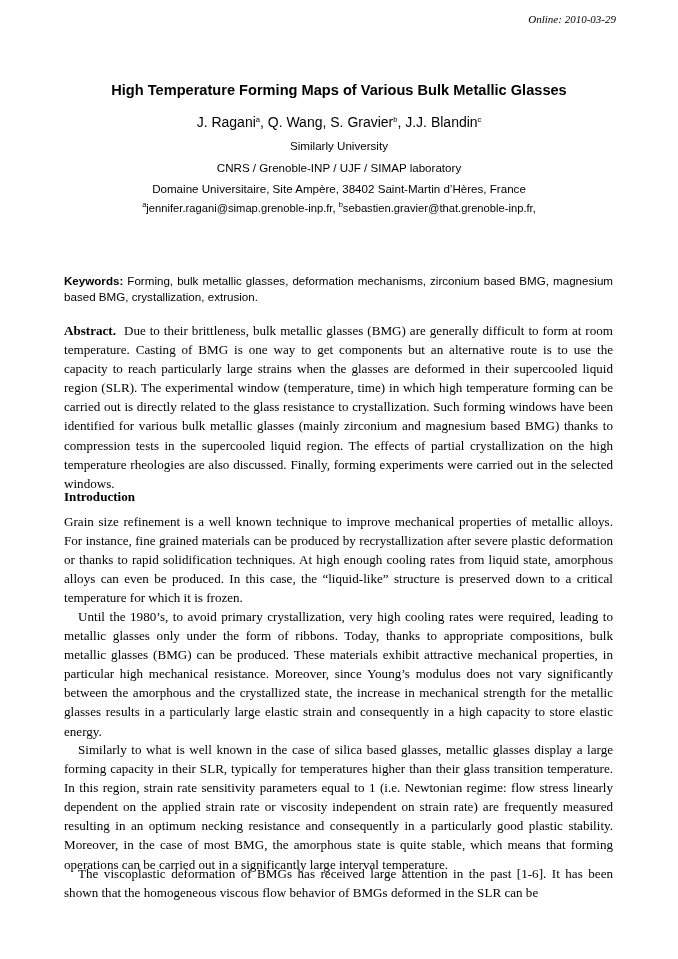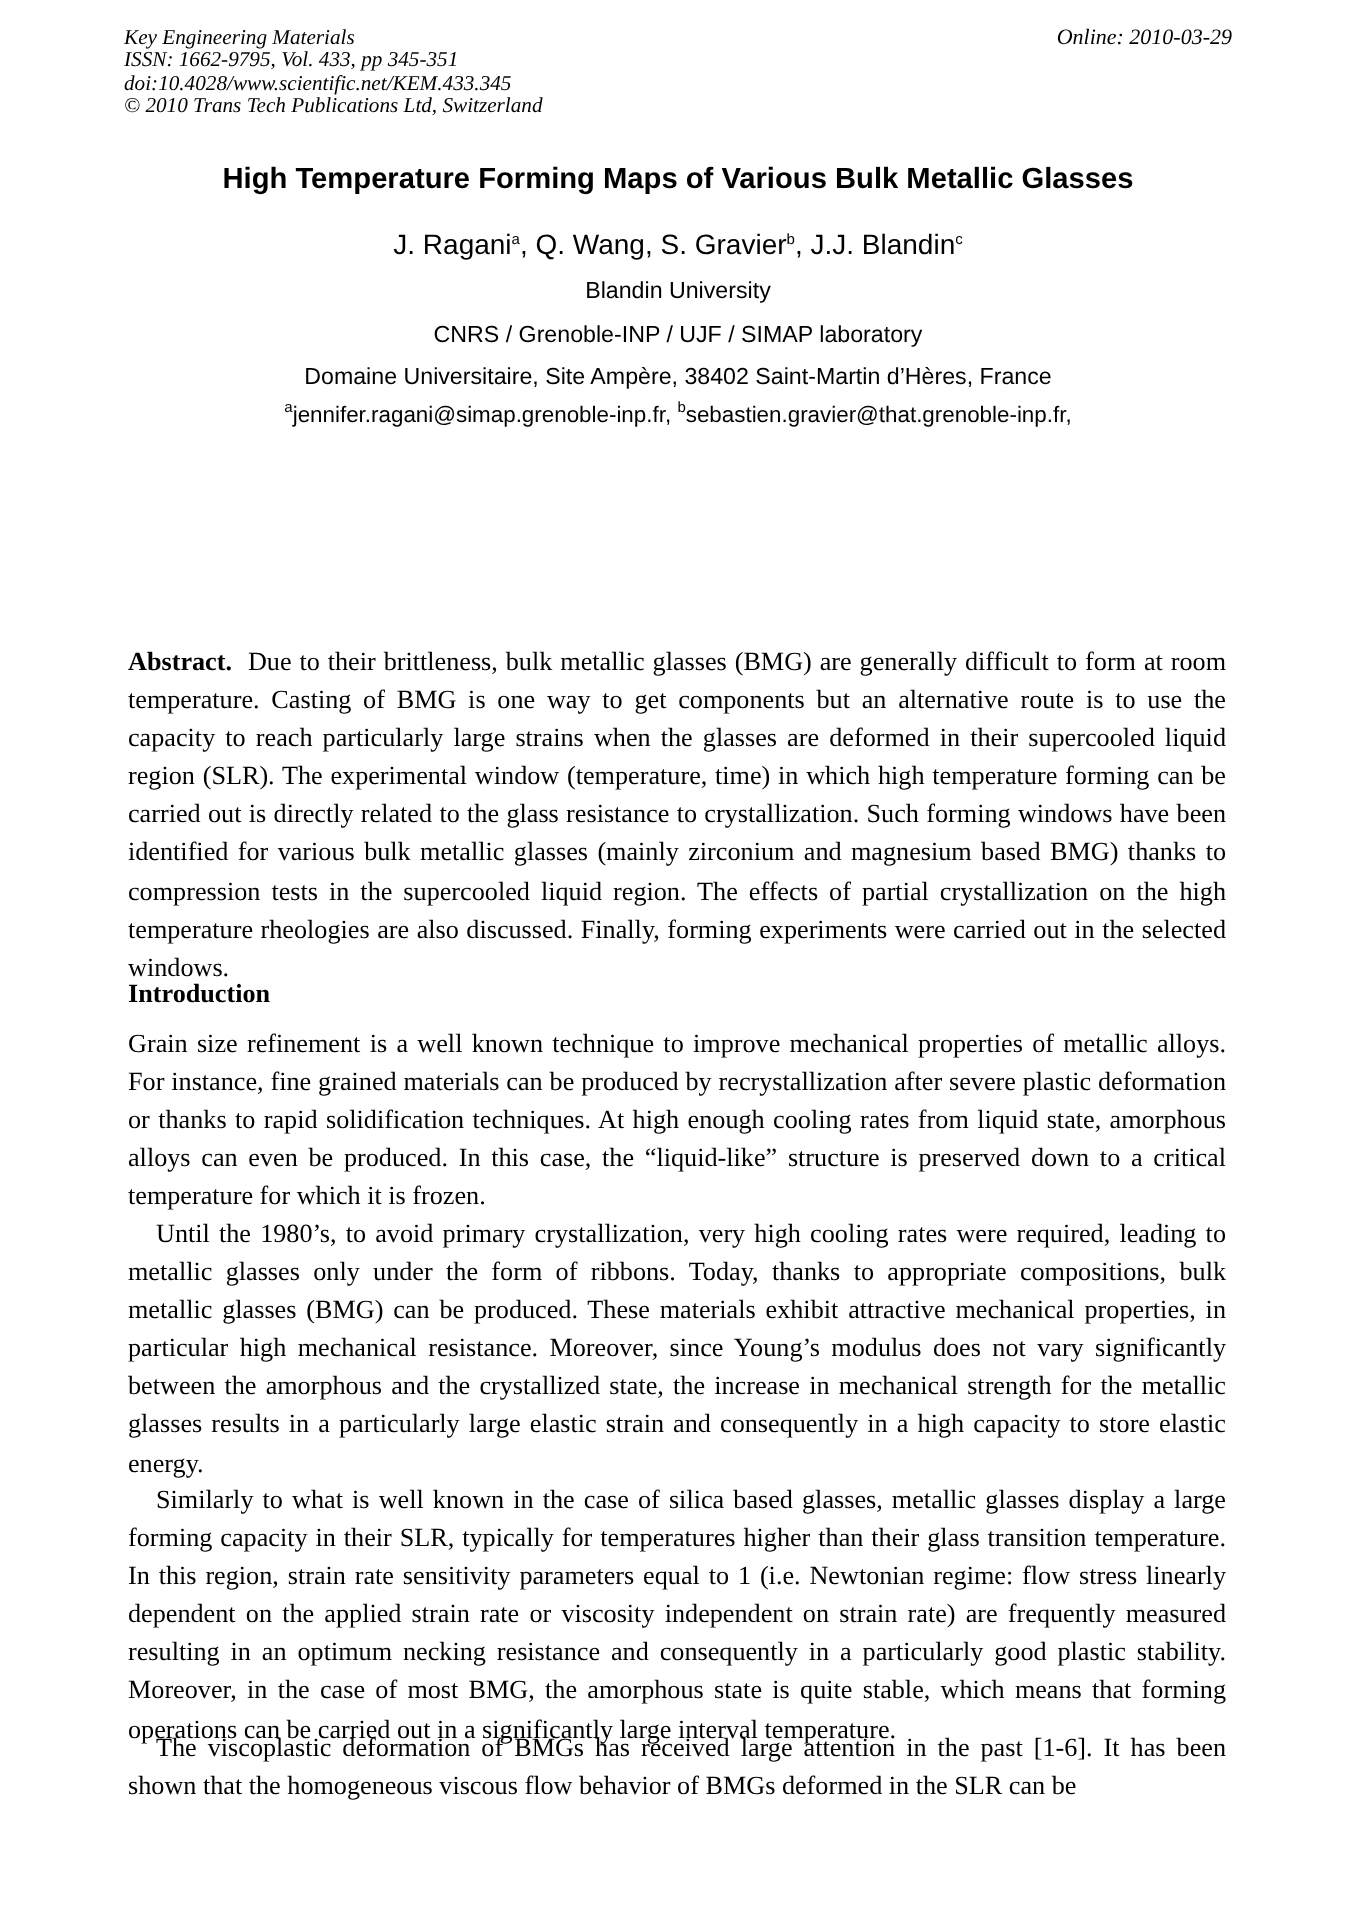--- a/index.html
+++ b/index.html
@@ -19,48 +19,46 @@
   .section-h { position: absolute; left: 64px; top: 489px; font-family: "Liberation Serif", serif; font-weight: bold; font-size: 13.1px; }
   .para { position: absolute; left: 64px; width: 549px; }
   .indent { text-indent: 14px; }
   .lbl { font-weight: bold; }
 </style>
 </head>
 <body>
 
 <div class="page">
 
-  <div class="hdr-left">
-    <div>Key Engineering Materials</div>
-    <div>ISSN: 1662-9795, Vol. 433, pp 345-351</div>
-    <div>doi:10.4028/www.scientific.net/KEM.433.345</div>
-    <div>© 2010 Trans Tech Publications Ltd, Switzerland</div>
-  </div>
   <div class="hdr-right">Online: 2010-03-29</div>
 
   <div class="title">High Temperature Forming Maps of Various Bulk Metallic Glasses</div>
 
   <div class="authors">
     <span>J. Ragani</span><sup>a</sup>,
     <span>Q. Wang</span>,
     <span>S. Gravier</span><sup>b</sup>,
     <span>J.J. Blandin</span><sup>c</sup>
   </div>
 
-  <div class="aff" style="top:139px;">Blandin University</div>
+  <div class="aff" style="top:139px;">Similarly University</div>
   <div class="aff" style="top:161px;">CNRS / Grenoble-INP / UJF / SIMAP laboratory</div>
   <div class="aff" style="top:182px;">Domaine Universitaire, Site Ampère, 38402 Saint-Martin d’Hères, France</div>
 
   <div class="emails">
     <div>
       <sup>a</sup><span>jennifer.ragani@simap.grenoble-inp.fr,</span>
       <sup>b</sup><span>sebastien.gravier@that.grenoble-inp.fr,</span>
     </div>
   </div>
 
+  <div class="keywords">
+    <b>Keywords:</b>
+    <span>Forming, bulk metallic glasses, deformation mechanisms, zirconium based BMG, magnesium based BMG, crystallization, extrusion.</span>
+  </div>
 
   <div class="abstract body-text">
     <span class="lbl">Abstract.</span>&nbsp;
     <span>Due to their brittleness, bulk metallic glasses (BMG) are generally difficult to form at room temperature.  Casting of BMG is one way to get components but an alternative route is to use the capacity to reach particularly large strains when the glasses are deformed in their supercooled liquid region (SLR).  The experimental window (temperature, time) in which high temperature forming can be carried out is directly related to the glass resistance to crystallization.  Such forming windows have been identified for various bulk metallic glasses (mainly zirconium and magnesium based BMG) thanks to compression tests in the supercooled liquid region.  The effects of partial crystallization on the high temperature rheologies are also discussed.  Finally, forming experiments were carried out in the selected windows.</span>
   </div>
 
   <div class="section-h">Introduction</div>
 
   <div class="para body-text" style="top:512px;">Grain size refinement is a well known technique to improve mechanical properties of metallic alloys.  For instance, fine grained materials can be produced by recrystallization after severe plastic deformation or thanks to rapid solidification techniques.  At high enough cooling rates from liquid state, amorphous alloys can even be produced.  In this case, the “liquid-like” structure is preserved down to a critical temperature for which it is frozen.</div>
   <div class="para body-text indent" style="top:607px;">Until the 1980’s, to avoid primary crystallization, very high cooling rates were required, leading to metallic glasses only under the form of ribbons.  Today, thanks to appropriate compositions, bulk metallic glasses (BMG) can be produced.  These materials exhibit attractive mechanical properties, in particular high mechanical resistance.  Moreover, since Young’s modulus does not vary significantly between the amorphous and the crystallized state, the increase in mechanical strength for the metallic glasses results in a particularly large elastic strain and consequently in a high capacity to store elastic energy.</div>

